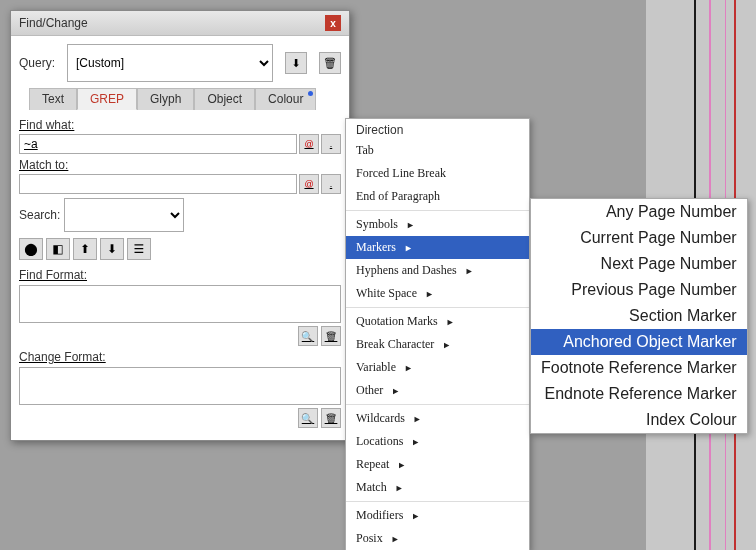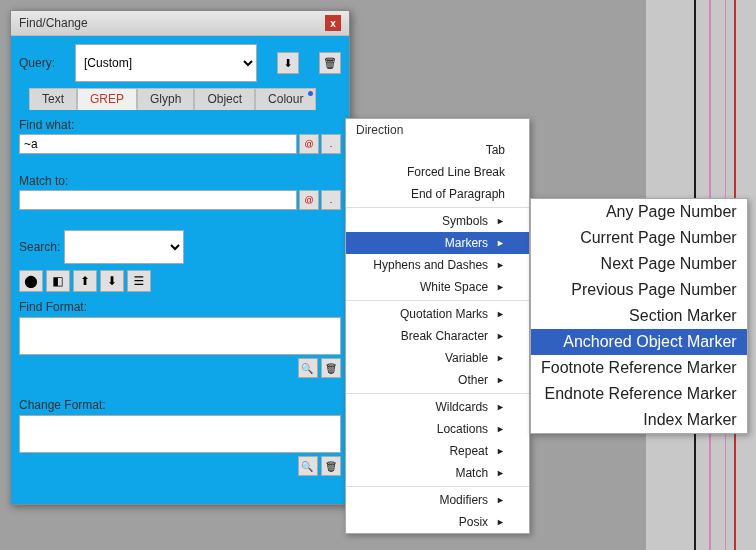--- a/index.html
+++ b/index.html
@@ -54,21 +54,21 @@
       height: 550px;
       background: #c03030;
     }
 
     
     .dialog {
       position: absolute;
       left: 10px;
       top: 10px;
       width: 340px;
-      background: #0ea5e9;
+      background: #ffffff;
       border: 1px solid #888;
       box-shadow: 2px 2px 8px rgba(0,0,0,0.4);
     }
     .dialog-titlebar {
       background: linear-gradient(to bottom, #e8e8e8, #d0d0d0);
       padding: 4px 8px;
       display: flex;
       align-items: center;
       justify-content: space-between;
       border-bottom: 1px solid #bbb;
@@ -91,21 +91,21 @@
       justify-content: center;
       font-weight: bold;
     }
     .dialog-body {
       padding: 8px;
     }
     .query-row {
       display: flex;
       align-items: center;
       margin-bottom: 6px;
-      gap: 20px;
+      gap: 12px;
     }
     .query-label {
       color: #333;
       white-space: nowrap;
     }
     .query-select {
       flex: 1;
       padding: 2px 4px;
       border: 1px solid #aaa;
       background: white;
@@ -152,21 +152,22 @@
       top: 2px;
       right: 2px;
       width: 5px;
       height: 5px;
       border-radius: 50%;
       background: #3060e0;
     }
 
     
     .field-row {
-      margin-bottom: 20px;
+      margin-bottom: 4px;
+      text-decoration: underline;
     }
     .field-label {
       font-size: 12px;
       color: #333;
       margin-bottom: 2px;
     }
     .field-input-row {
       display: flex;
       align-items: center;
       gap: 2px;
@@ -254,25 +255,26 @@
       background: white;
       border: 1px solid #aaa;
       box-shadow: 2px 2px 6px rgba(0,0,0,0.3);
       min-width: 185px;
     }
     .menu-item {
       padding: 4px 24px 4px 10px;
       cursor: pointer;
       display: flex;
       align-items: center;
-      justify-content: flex-end;
+      justify-content: flex-start;
       font-size: 12px;
       color: #222;
       white-space: nowrap;
       position: relative;
+      font-family: Liberation Serif, serif;
     }
     .menu-item.selected {
       background: #3060c0;
       color: white;
     }
     .menu-item .arrow {
       font-size: 9px;
       margin-left: 8px;
     }
     .menu-divider {
@@ -491,15 +493,15 @@
 
   <div class="submenu-markers">
     <div class="submenu-item">Any Page Number</div>
     <div class="submenu-item">Current Page Number</div>
     <div class="submenu-item">Next Page Number</div>
     <div class="submenu-item">Previous Page Number</div>
     <div class="submenu-item">Section Marker</div>
     <div class="submenu-item selected">Anchored Object Marker</div>
     <div class="submenu-item">Footnote Reference Marker</div>
     <div class="submenu-item">Endnote Reference Marker</div>
-    <div class="submenu-item">Index Marker</div>
+    <div class="submenu-item">Index Colour</div>
   </div>
 </div>
 
 </body></html>

